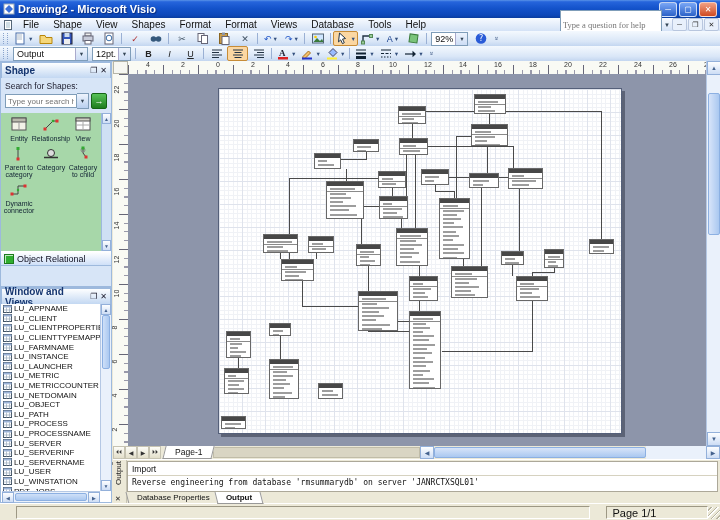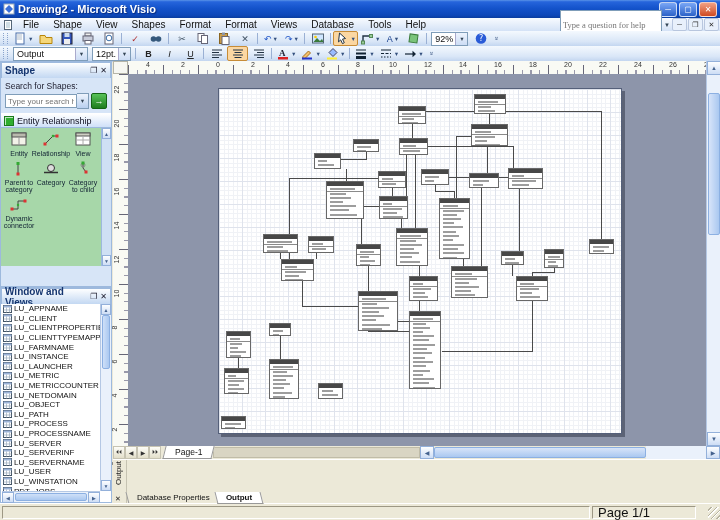--- a/index.html
+++ b/index.html
@@ -133,22 +133,22 @@
   .outrow1{height:13px;border-bottom:1px solid #d6d2c0;display:flex;align-items:center;padding:0 4px;font-size:8.5px}
   .outrow2{height:13px;display:flex;align-items:center;padding:0 4px;font-size:8px;
     font-family:"DejaVu Sans Mono",monospace;white-space:nowrap;overflow:hidden}
   .outtabs{position:absolute;left:14px;bottom:0;height:12px;display:flex;font-size:8px}
   .otab{padding:0 9px;display:flex;align-items:center;border:1px solid #999;border-top:none;background:#ece9d8;
     transform:skewX(14deg);margin-right:-4px}
   .otab span{transform:skewX(-14deg)}
   .otab.active{background:#fff;font-weight:bold;z-index:2}
   
   .statusbar{position:absolute;left:0;top:503px;width:720px;height:17px;background:#ece9d8;border-top:1px solid #fff;display:flex;align-items:center}
-  .scell{height:13px;border:1px solid;border-color:#9d9884 #fff #fff #9d9884;margin-left:2px;box-sizing:border-box;
-    display:flex;align-items:center;padding:0 5px;font-size:13px}
+  .scell{height:13px;border:1px solid;border-color:#9d9884 #fff #fff #9d9884;margin-left:16px;box-sizing:border-box;
+    display:flex;align-items:center;padding:0 5px;font-size:11px}
   .scell.main{width:588px}
   .scell.pg{width:104px}
   .sgrip{margin-left:auto;width:12px;height:12px;
     background:repeating-linear-gradient(135deg,transparent 0 2px,#b8b4a0 2px 3px,#fff 3px 4px)}
   svg{display:block}
 </style>
 </head>
 <body>
 
 <div class="app">
@@ -404,24 +404,20 @@
           <span>✕</span>
         </span>
       </div>
       <div class="searcharea">
         <span>Search for Shapes:</span>
         <div class="searchrow">
           <input placeholder="Type your search here" style="">
           <span class="sdd">▼</span>
           <span class="go">→</span>
         </div>
-      </div>
-      <div class="sechdr">
-        <span class="sticon"></span>
-        <span>Entity Relationship</span>
       </div>
       <div class="stencil">
         <div class="shgrid">
             <div class="shcell">
               <span>
                 <svg width="22" height="18" viewBox="0 0 22 18">
                   <rect x="4" y="2" width="14" height="12" fill="#f2f2e8" stroke="#555"></rect>
                   <rect x="4" y="2" width="14" height="4" fill="#b9b9ad" stroke="#555"></rect>
                   <path d="M11 6v8" stroke="#999"></path>
                 </svg>
@@ -488,20 +484,24 @@
                   <circle cx="10" cy="9" r="1.2" fill="#3a3"></circle>
                 </svg>
               </span>
     <span class="lbl">Dynamic connector</span>
             </div>
           </div>
         <div class="stscroll">
           <div class="sa">▲</div>
           <div class="sa dn">▼</div>
         </div>
+      </div>
+      <div class="sechdr">
+        <span class="sticon"></span>
+        <span>Object Relational</span>
       </div>
     </div>
     <div class="tables-panel">
       <div class="ptitle">
         <span>Window and Views</span>
         <span class="pbt">
           <span>❐</span>
           <span>✕</span>
         </span>
       </div>
@@ -1336,20 +1336,24 @@
       <span class="track"></span>
       <span class="sa">▶</span>
     </span>
   </div>
 
   <div class="outpane">
     <div class="outstrip">
       <span class="vt">Output</span>
       <span class="x">✕</span>
     </div>
+    <div class="outbody">
+      <div class="outrow1">Import</div>
+      <div class="outrow2">Reverse engineering from database 'rmsummarydb' on server 'JANRCTXSQL01'</div>
+    </div>
     <div class="outtabs">
         <span class="otab">
           <span>Database Properties</span>
         </span>
         <span class="otab active">
           <span>Output</span>
         </span>
       </div>
   </div>
 

